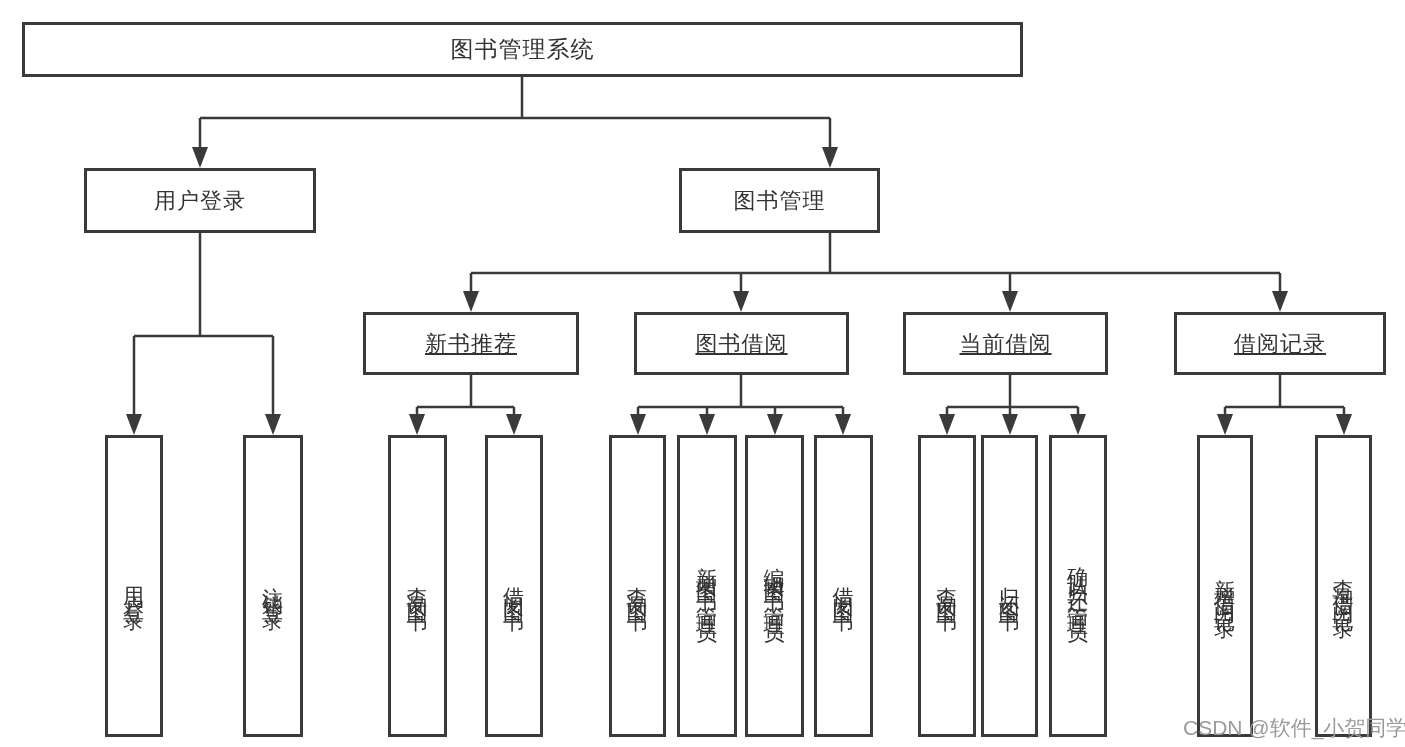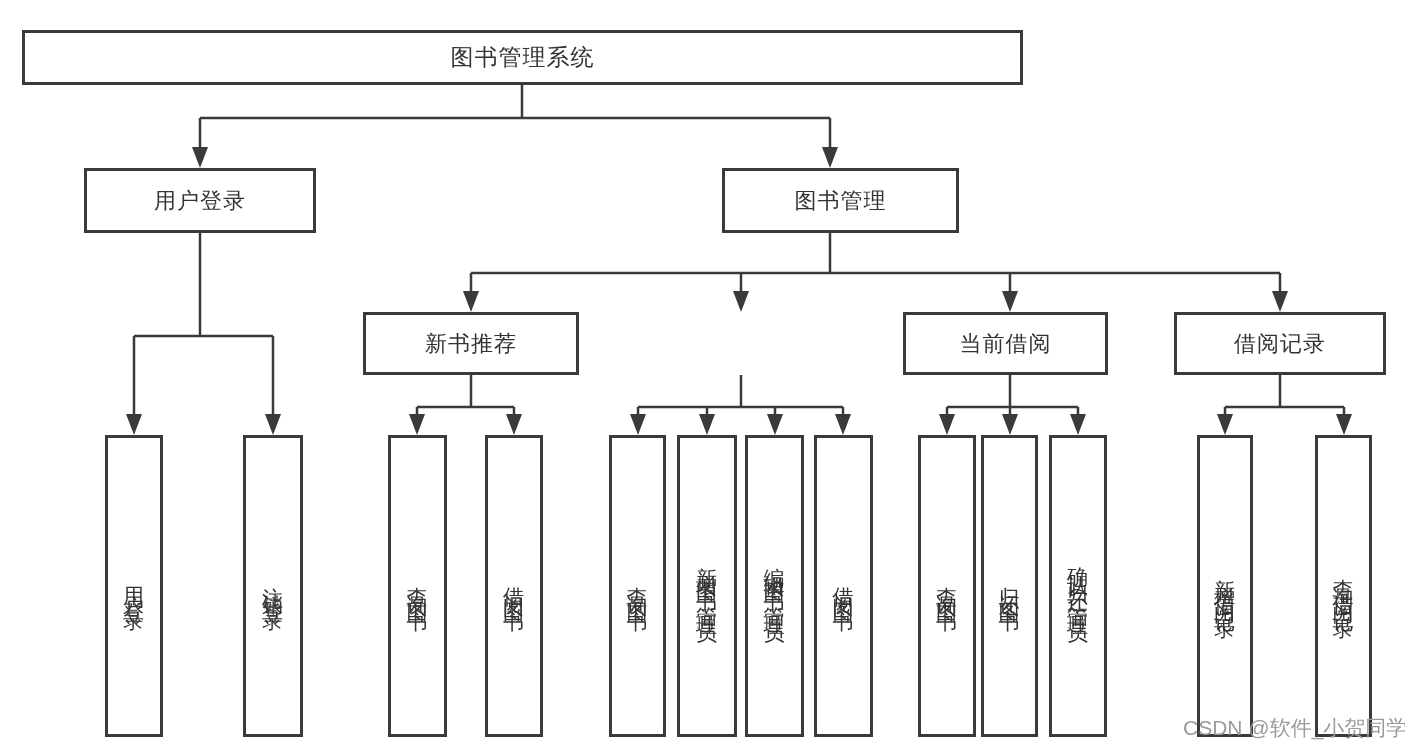--- a/index.html
+++ b/index.html
@@ -33,21 +33,21 @@
   }
   .h-box span {
     font-size: 22px;
     letter-spacing: 1px;
     white-space: nowrap;
   }
   .root-box span {
     font-size: 23px;
   }
   .lvl2 { top: 168px; height: 65px; }
-  .lvl3 { top: 312px; height: 63px; }
+  .lvl3 { top: 312px; height: 63px; text-decoration: underline; }
   .leaf { top: 435px; height: 302px; }
   .leaf .v {
     writing-mode: vertical-rl;
     text-orientation: mixed;
     font-size: 21px;
     letter-spacing: 8px;
     line-height: 1;
     white-space: nowrap;
   }
   .watermark {
@@ -91,33 +91,36 @@
       <polygon points="767,414 783,414 775,435"></polygon>
       <polygon points="835,414 851,414 843,435"></polygon>
       <polygon points="939,414 955,414 947,435"></polygon>
       <polygon points="1002,414 1018,414 1010,435"></polygon>
       <polygon points="1070,414 1086,414 1078,435"></polygon>
       <polygon points="1217,414 1233,414 1225,435"></polygon>
       <polygon points="1336,414 1352,414 1344,435"></polygon>
     </g>
   </svg>
 
-  <div class="box h-box root-box" style="left:22px;top:30px;width:1001px;height:55px">
+  <div class="box h-box root-box" style="left:22px;top:22px;width:1001px;height:55px">
     <span>图书管理系统</span>
   </div>
 
   <div class="box h-box lvl2" style="left:84px;width:232px">
     <span>用户登录</span>
   </div>
-  <div class="box h-box lvl2" style="left:722px;width:237px">
+  <div class="box h-box lvl2" style="left:679px;width:201px">
     <span>图书管理</span>
   </div>
 
   <div class="box h-box lvl3" style="left:363px;width:216px">
     <span>新书推荐</span>
+  </div>
+  <div class="box h-box lvl3" style="left:634px;width:215px">
+    <span>图书借阅</span>
   </div>
   <div class="box h-box lvl3" style="left:903px;width:205px">
     <span>当前借阅</span>
   </div>
   <div class="box h-box lvl3" style="left:1174px;width:212px">
     <span>借阅记录</span>
   </div>
 
   <div class="box leaf" style="left:105px;width:58px">
     <span class="v">用户登录</span>

